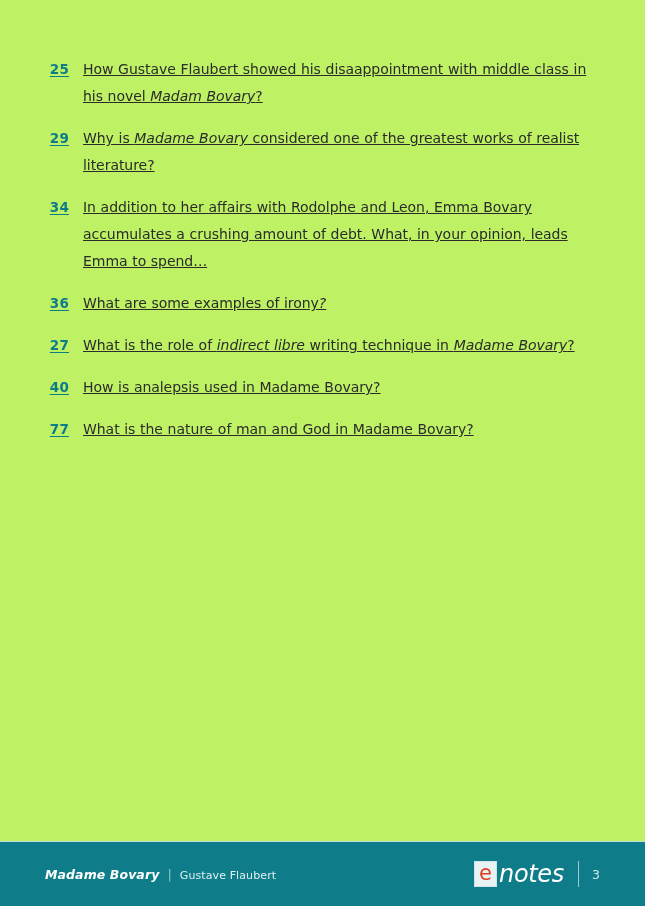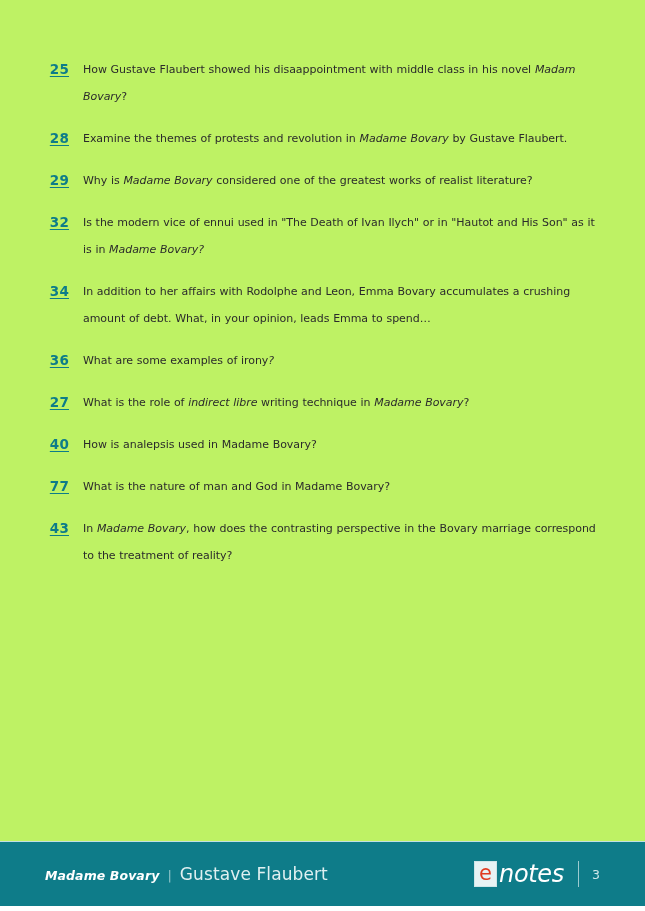--- a/index.html
+++ b/index.html
@@ -45,25 +45,26 @@
     font-size: 13.5px;
     line-height: 27px;
     color: #0d7c89;
     text-decoration: underline;
     text-underline-offset: 2px;
     letter-spacing: 0.2px;
   }
   .qtext {
     flex: 1 1 auto;
     padding-left: 14px;
-    font-size: 11px;
+    font-size: 14px;
     line-height: 27px;
     color: #2b2b2b;
     letter-spacing: -0.05px;
     word-spacing: 0.3px;
+    text-decoration: underline;
   }
   .qtext i {
     font-style: italic;
   }
   .footer {
     position: absolute;
     left: 0;
     right: 0;
     bottom: 0;
     height: 65px;
@@ -86,21 +87,21 @@
     font-size: 12.5px;
     color: #ffffff;
     letter-spacing: 0.1px;
   }
   .footer-sep {
     color: #8fc4c9;
     font-size: 13px;
     margin: 0 8px;
   }
   .footer-author {
-    font-size: 17px;
+    font-size: 11px;
     color: #dff0f1;
     letter-spacing: 0.1px;
   }
   .footer-right {
     display: flex;
     align-items: center;
   }
   .logo {
     display: flex;
     align-items: center;
@@ -144,54 +145,42 @@
 
 <div class="page">
 
   <div class="content">
     <div class="qlist">
         <div class="qitem">
           <div class="qnum">25</div>
           <div class="qtext"><span>How Gustave Flaubert showed his disaappointment with middle class in his novel </span><i>Madam Bovary</i><span>?</span></div>
         </div>
         <div class="qitem">
-          <div class="qnum">28</div>
-          <div class="qtext"><span>Examine the themes of protests and revolution in </span><i>Madame Bovary</i><span> by Gustave Flaubert.</span></div>
-        </div>
-        <div class="qitem">
           <div class="qnum">29</div>
           <div class="qtext"><span>Why is </span><i>Madame Bovary</i><span> considered one of the greatest works of realist literature?</span></div>
-        </div>
-        <div class="qitem">
-          <div class="qnum">32</div>
-          <div class="qtext"><span>Is the modern vice of ennui used in "The Death of Ivan Ilych" or in "Hautot and His Son" as it is in </span><i>Madame Bovary?</i></div>
         </div>
         <div class="qitem">
           <div class="qnum">34</div>
           <div class="qtext"><span>In addition to her affairs with Rodolphe and Leon, Emma Bovary accumulates a crushing amount of debt. What, in your opinion, leads Emma to spend…</span></div>
         </div>
         <div class="qitem">
           <div class="qnum">36</div>
           <div class="qtext"><span>What are some examples of irony</span><i>?</i></div>
         </div>
         <div class="qitem">
           <div class="qnum">27</div>
           <div class="qtext"><span>What is the role of </span><i>indirect libre</i><span> writing technique in </span><i>Madame Bovary</i><span>?</span></div>
         </div>
         <div class="qitem">
           <div class="qnum">40</div>
           <div class="qtext"><span>How is analepsis used in Madame Bovary?</span></div>
         </div>
         <div class="qitem">
           <div class="qnum">77</div>
           <div class="qtext"><span>What is the nature of man and God in Madame Bovary?</span></div>
-        </div>
-        <div class="qitem">
-          <div class="qnum">43</div>
-          <div class="qtext"><span>In </span><i>Madame Bovary</i><span>, how does the contrasting perspective in the Bovary marriage correspond to the treatment of reality?</span></div>
         </div>
       </div>
   </div>
 
   <div class="footer">
     <div class="footer-left">
       <span class="footer-title">Madame Bovary</span>
       <span class="footer-sep">|</span>
       <span class="footer-author">Gustave Flaubert</span>
     </div>

